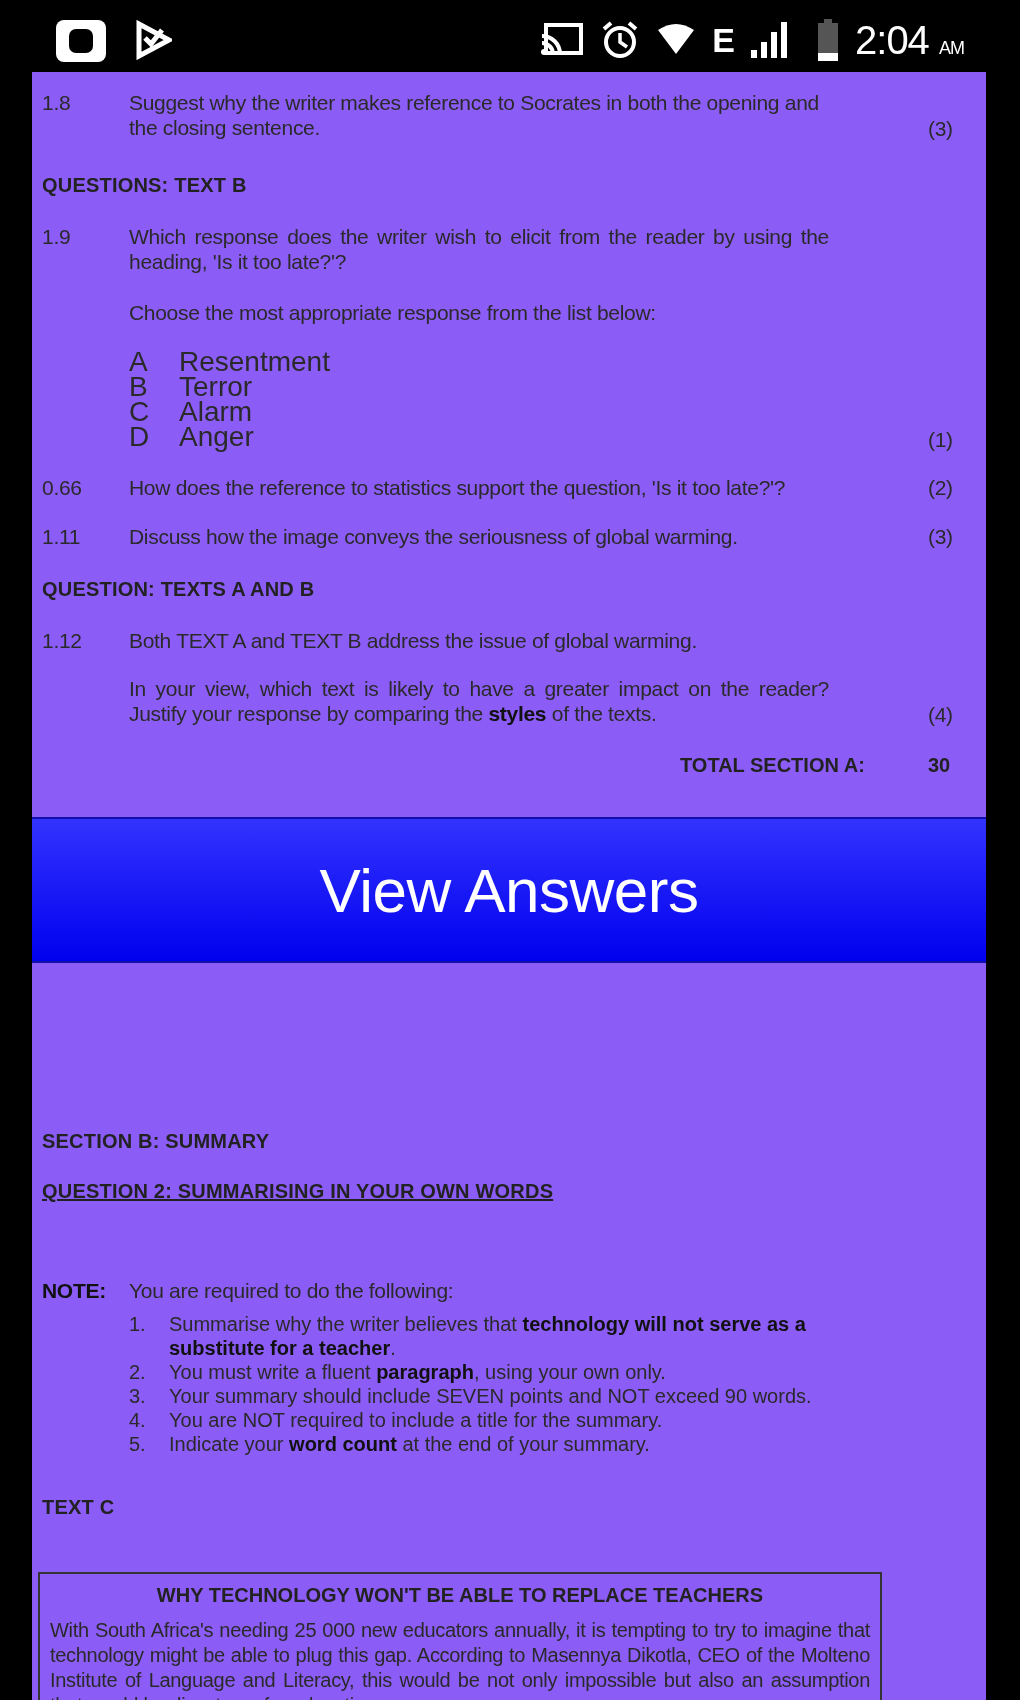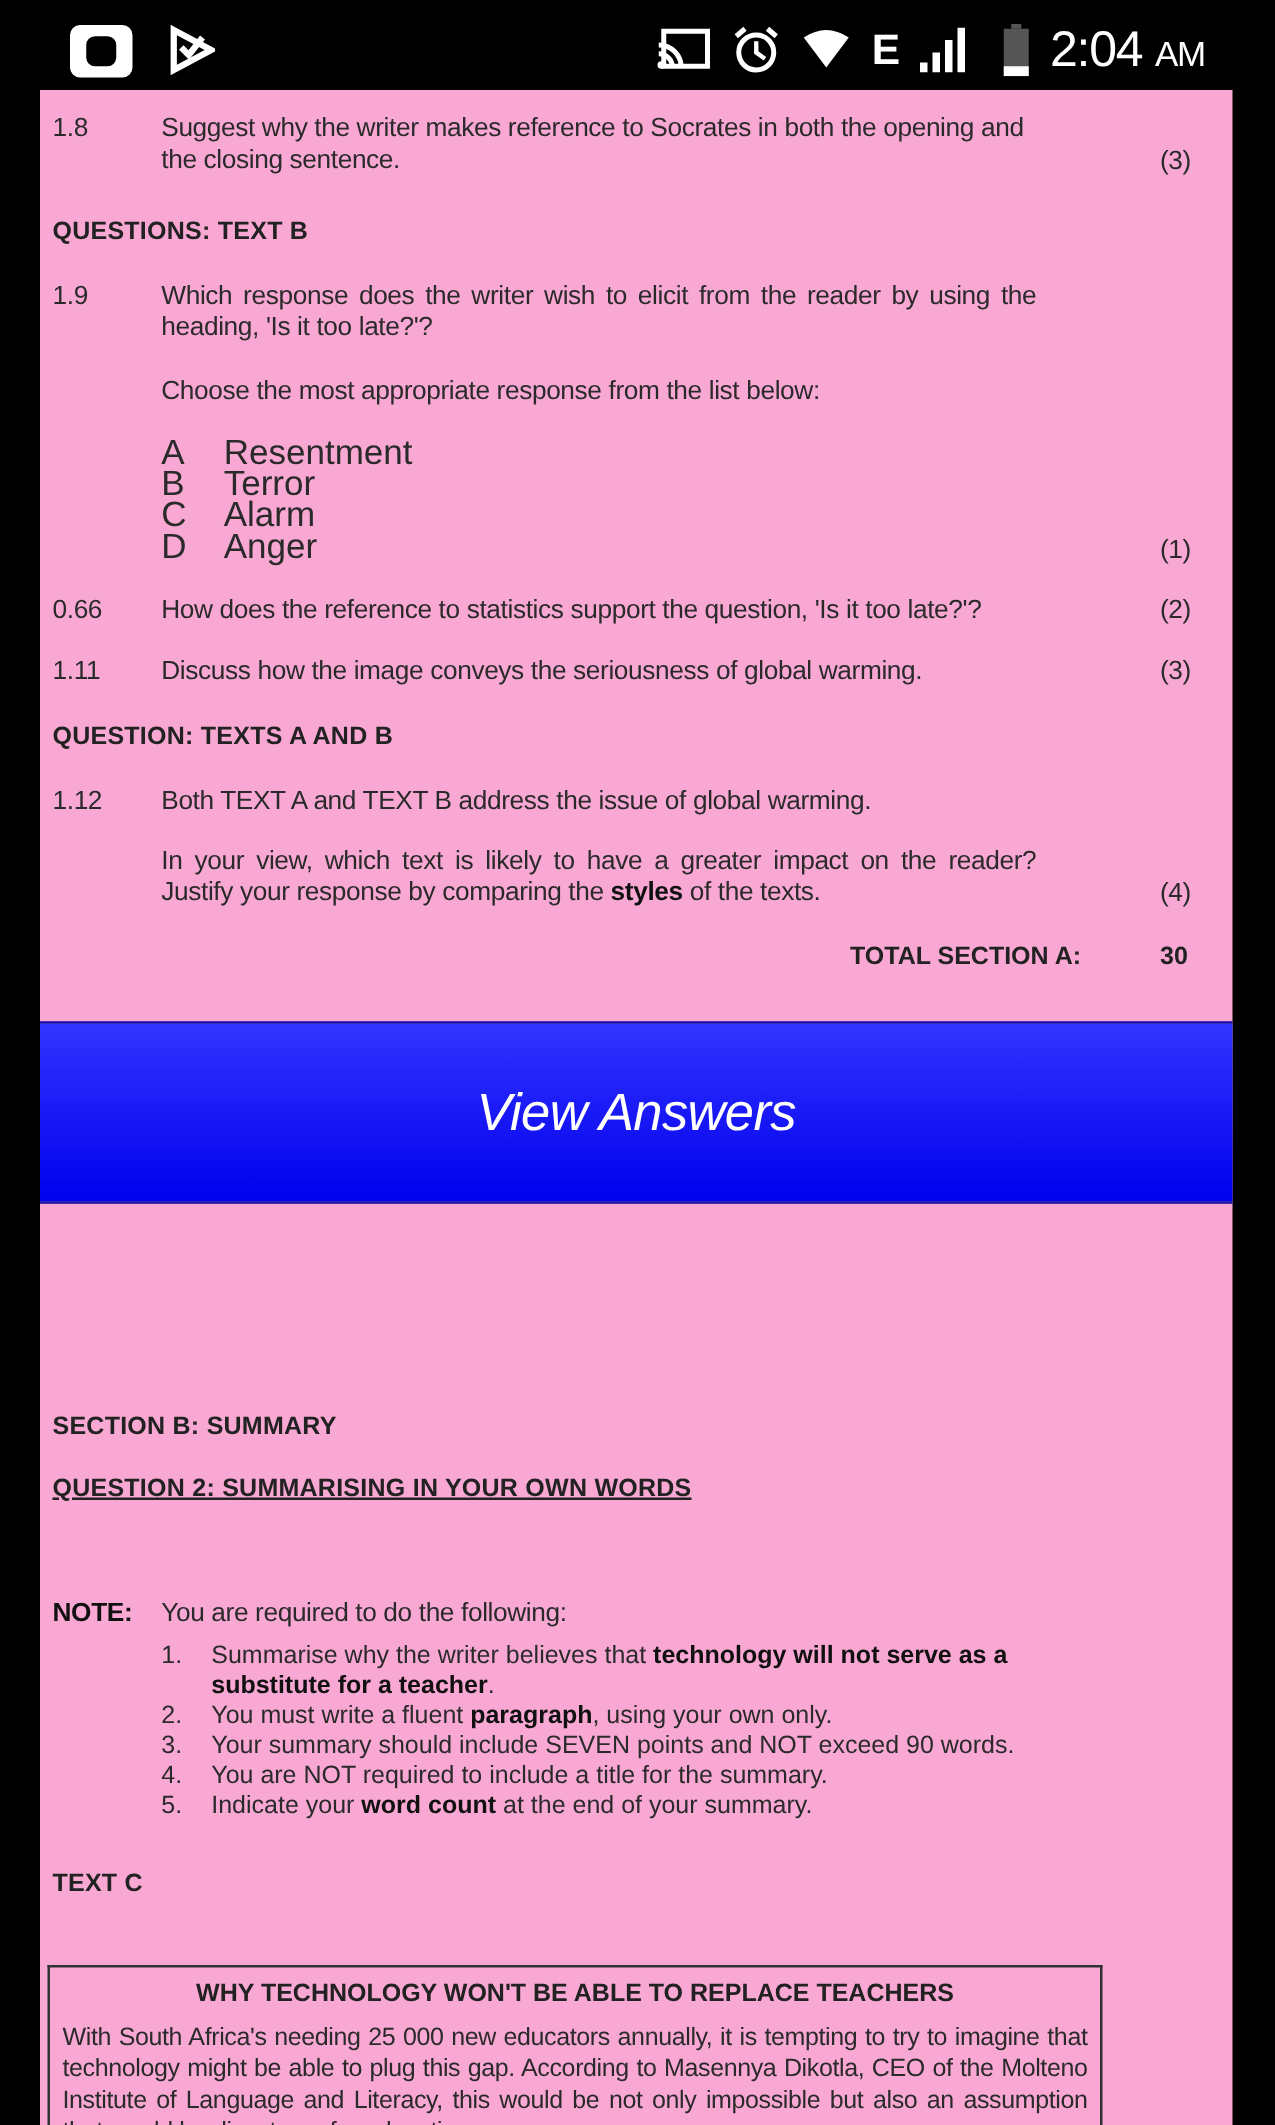--- a/index.html
+++ b/index.html
@@ -4,39 +4,39 @@
 <style>
   html, body { margin:0; padding:0; }
   body { width:1020px; height:1700px; background:#000; position:relative; overflow:hidden;
          font-family:"Liberation Sans", sans-serif; color:#222; }
   .statusbar { position:absolute; left:0; top:0; width:1020px; height:70px; background:#000; color:#fff; }
   .sb-left-app { position:absolute; left:56px; top:20px; width:50px; height:42px; background:#fff; border-radius:8px; }
   .sb-left-app::after { content:""; position:absolute; left:13px; top:9px; width:24px; height:24px; background:#000; border-radius:7px; }
   .sb-check { position:absolute; left:136px; top:20px; }
   .sb-right { position:absolute; right:56px; top:18px; display:flex; align-items:center; gap:16px; height:44px; }
   .sb-time { font-size:40px; color:#fff; letter-spacing:-1px; }
-  .sb-time small { font-size:28px;margin-top:44px; }
+  .sb-time small { font-size:18px;margin-top:44px; }
   .sb-e { font-size:34px; color:#fff; font-weight:bold; }
 
-  .page { position:absolute; left:32px; top:72px; width:954px; height:1628px; background:#f9a8d4; }
+  .page { position:absolute; left:32px; top:72px; width:954px; height:1628px; background:#8b5cf6; }
   .q { position:absolute; left:0; width:954px; font-size:21px; line-height:25px; color:#2a2a2a; letter-spacing:-0.3px; }
   .qnum { position:absolute; left:10px; top:0; }
   .qtext { position:absolute; left:97px; width:700px; }
   .qtext.just { text-align:justify; }
   .marks { position:absolute; left:896px; }
   .heading { position:absolute; left:10px; font-size:20px; font-weight:bold; color:#222; letter-spacing:0.2px; }
   .opt { position:absolute; left:97px; font-size:28px; line-height:24px; color:#2a2a2a; }
   .opt .letter { display:inline-block; width:50px; }
   .total { position:absolute; left:648px; top:682px; font-size:20px; font-weight:bold; }
   .total-val { position:absolute; left:896px; top:682px; font-size:20px; font-weight:bold; }
 
   .view-btn { position:absolute; left:0; top:745px; width:954px; height:146px;
     background:linear-gradient(#3333ff, #0000ee); border-top:2px solid #1111aa; border-bottom:2px solid #1111aa;
     display:flex; align-items:center; justify-content:center; box-sizing:border-box; cursor:pointer; }
-  .view-btn span { color:#fff; font-size:42px; letter-spacing:-0.5px;font-style:italic; }
+  .view-btn span { color:#fff; font-size:62px; letter-spacing:-0.5px; }
 
   .note-list { position:absolute; left:97px; top:1240px; width:720px; font-size:20px; line-height:24px; color:#2a2a2a; }
   .note-list .li { position:relative; padding-left:40px; }
   .note-list .li .n { position:absolute; left:0; }
   b { color:#111; }
 
   .textc-box { position:absolute; left:6px; top:1500px; width:840px; height:140px; border:2px solid #333; border-bottom:none; }
   .textc-title { position:absolute; left:0; top:10px; width:840px; text-align:center; font-size:20px; font-weight:bold; }
   .textc-body { position:absolute; left:10px; top:44px; width:820px; font-size:20px; line-height:25px; text-align:justify; color:#2a2a2a; letter-spacing:-0.3px; }
 </style>

